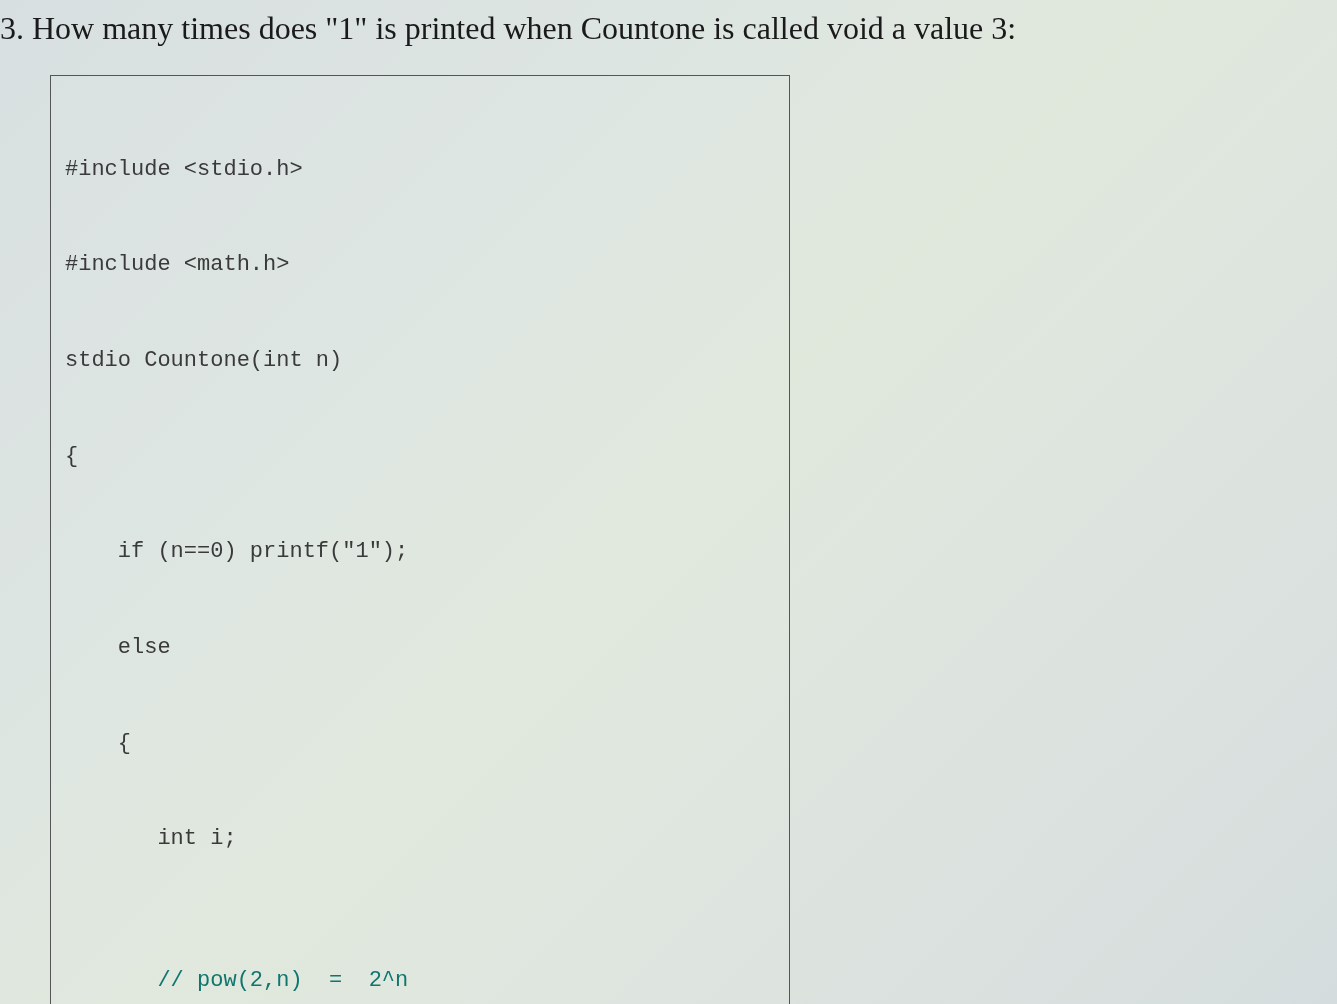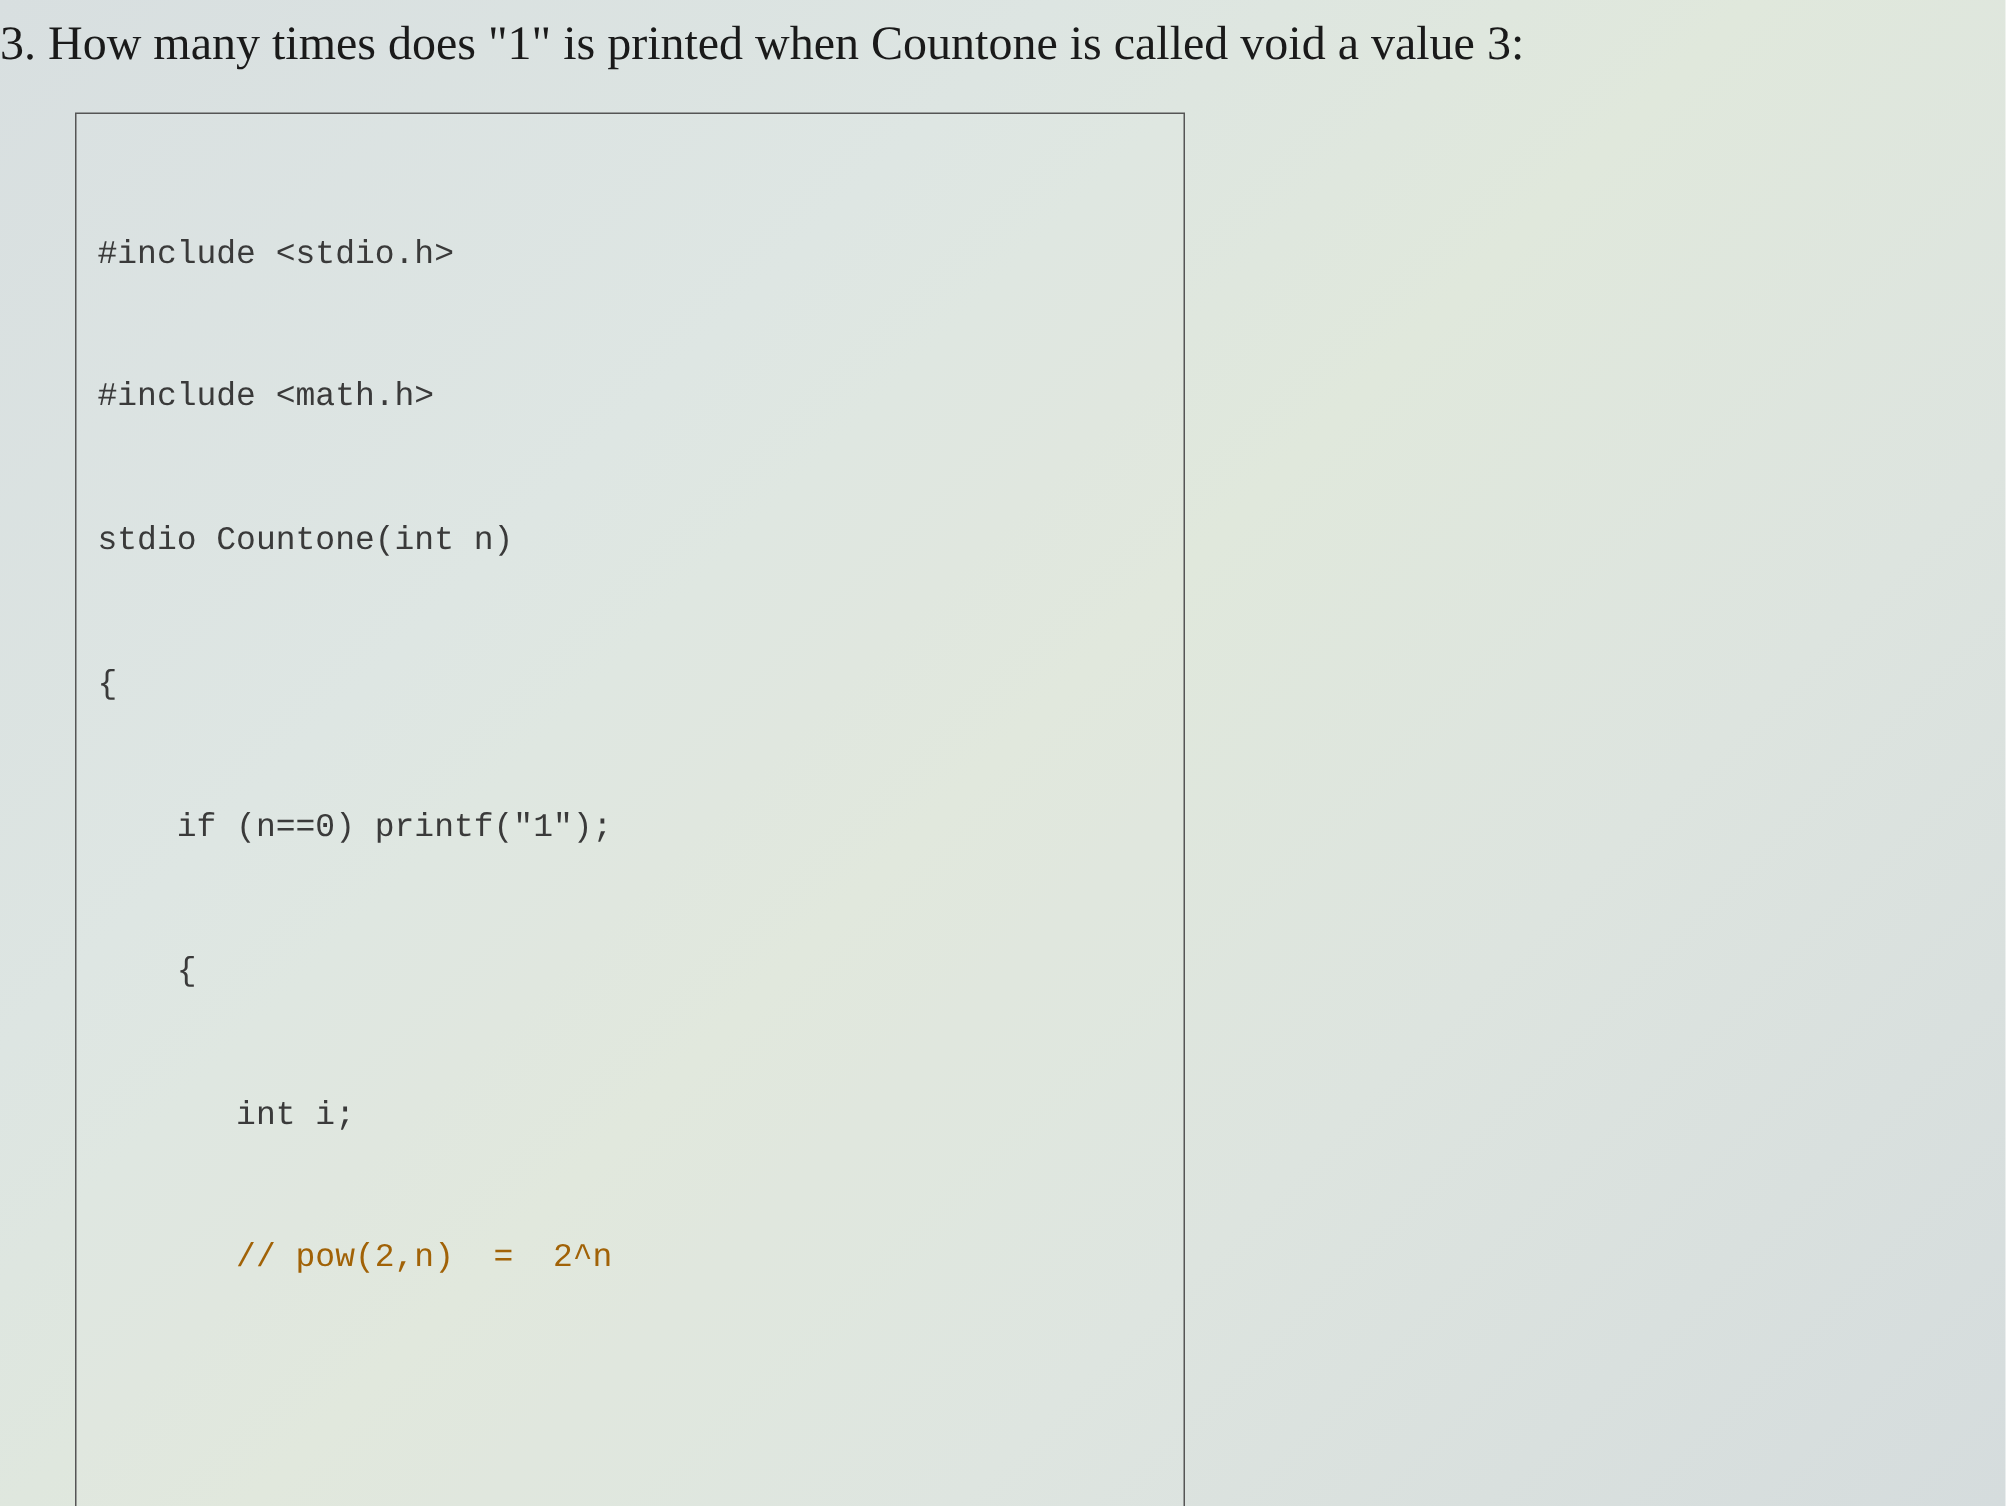--- a/index.html
+++ b/index.html
@@ -41,40 +41,41 @@
       line-height: 1.45;
       color: #3a3a3a;
       white-space: pre;
       position: relative;
       background: rgba(255,255,255,0.04);
     }
     .code-line {
       display: block;
       min-height: 1.45em;
     }
-    .faded1 { color: #a16207; }
+    .faded1 { color: #0f766e; margin-top: 46px; }
   </style>
 </head>
 <body>
 
 <div class="page">
 
   <div class="question-line">
     <span class="q-number">3.</span>
     <span class="q-text">
       <span>How many times does "1" is printed when </span><span class="bold">Countone</span><span> is called void a value 3:</span>
     </span>
   </div>
 
   <div class="code-box">
     <span class="code-line">#include &lt;stdio.h&gt;</span>
     <span class="code-line">#include &lt;math.h&gt;</span>
     <span class="code-line">stdio Countone(int n)</span>
     <span class="code-line">{</span>
     <span class="code-line">    if (n==0) printf("1");</span>
+    <span class="code-line">    else</span>
     <span class="code-line">    {</span>
     <span class="code-line">       int i;</span>
     <span class="code-line faded1">       // pow(2,n)  =  2^n</span>
     
     
     
     
     
     
     

